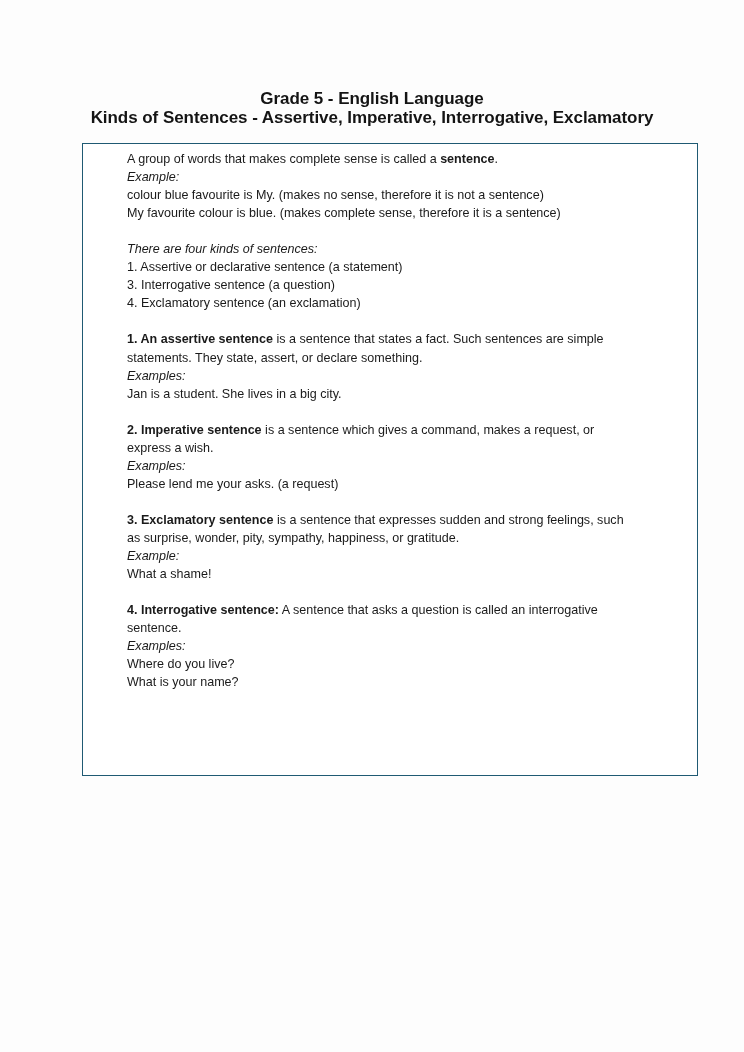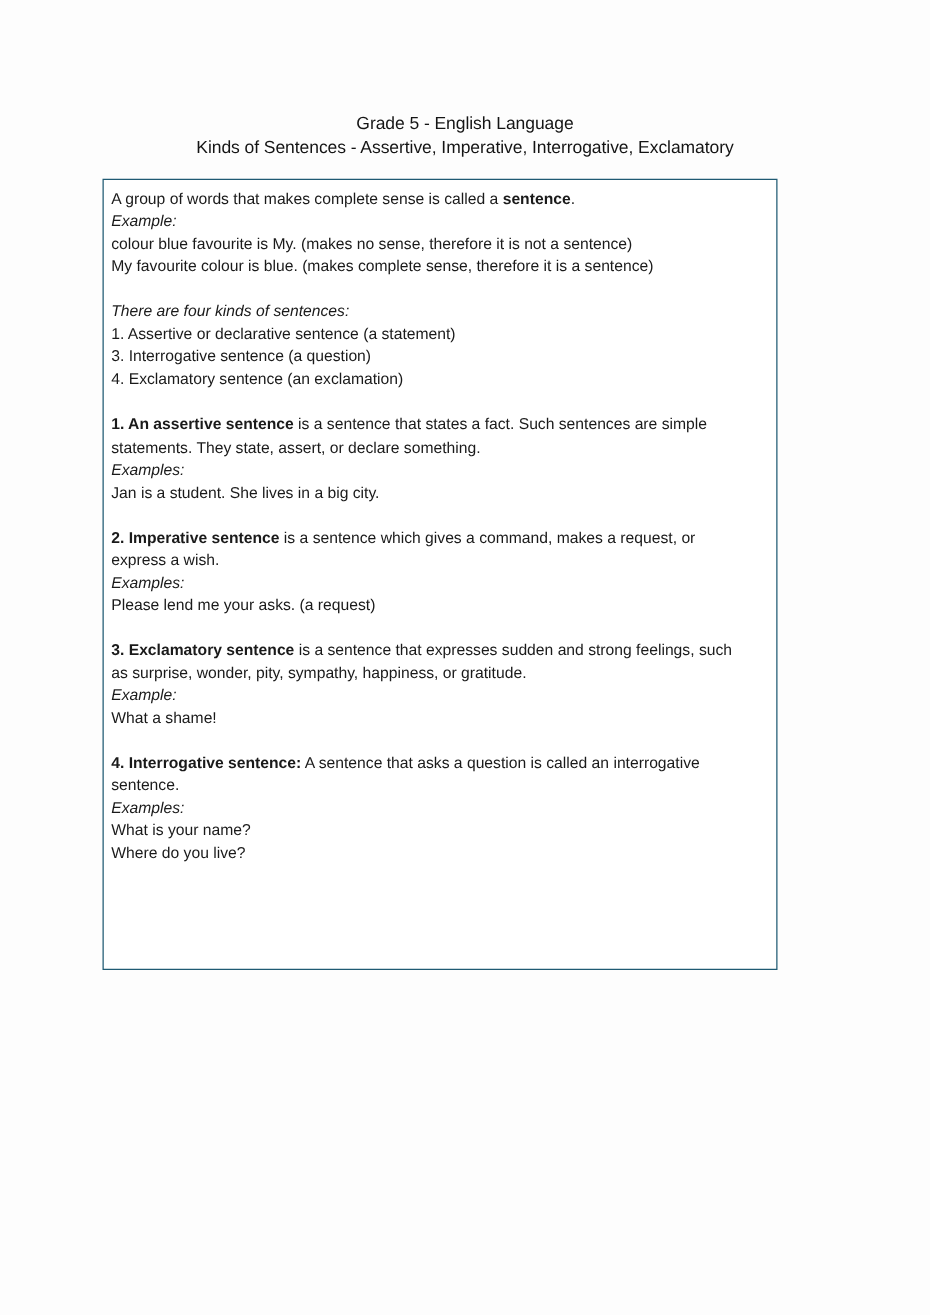--- a/index.html
+++ b/index.html
@@ -25,38 +25,39 @@
 
   
   .doc-heading {
     position: absolute;
     left: 0;
     top: 89px;
     width: 744px;
     text-align: center;
   }
   .doc-heading .line {
-    font-size: 14px;
-    font-weight: normal;
+    font-size: 17px;
+    font-weight: bold;
     line-height: 19px;
     letter-spacing: -0.05px;
     color: #141414;
     white-space: nowrap;
   }
 
   
   .content-box {
     position: absolute;
     left: 82px;
     top: 143px;
-    width: 540px;
+    width: 616px;
     height: 633px;
     border: 1.6px solid #1f5a73;
     box-sizing: border-box;
     background: #ffffff;
+    padding-left: 38px;
   }
   .box-inner {
     padding: 6px 0 0 6px;
   }
 
   .para {
     font-size: 12.55px;
     line-height: 18.05px;
     color: #1a1a1a;
     margin: 0;
@@ -116,19 +117,19 @@
       <div class="spacer"></div>
 
       <p class="para wrap"><b>3. Exclamatory sentence</b><span> is a sentence that expresses sudden and strong feelings, such as surprise, wonder, pity, sympathy, happiness, or gratitude.</span></p>
       <p class="para ital">Example:</p>
       <p class="para">What a shame!</p>
 
       <div class="spacer"></div>
 
       <p class="para wrap"><b>4. Interrogative sentence:</b><span> A sentence that asks a question is called an interrogative sentence.</span></p>
       <p class="para ital">Examples:</p>
+      <p class="para">Where do you live?</p>
       <p class="para">What is your name?</p>
-      <p class="para">Where do you live?</p>
 
     </div>
   </div>
 
 </div>
 
 </body></html>

